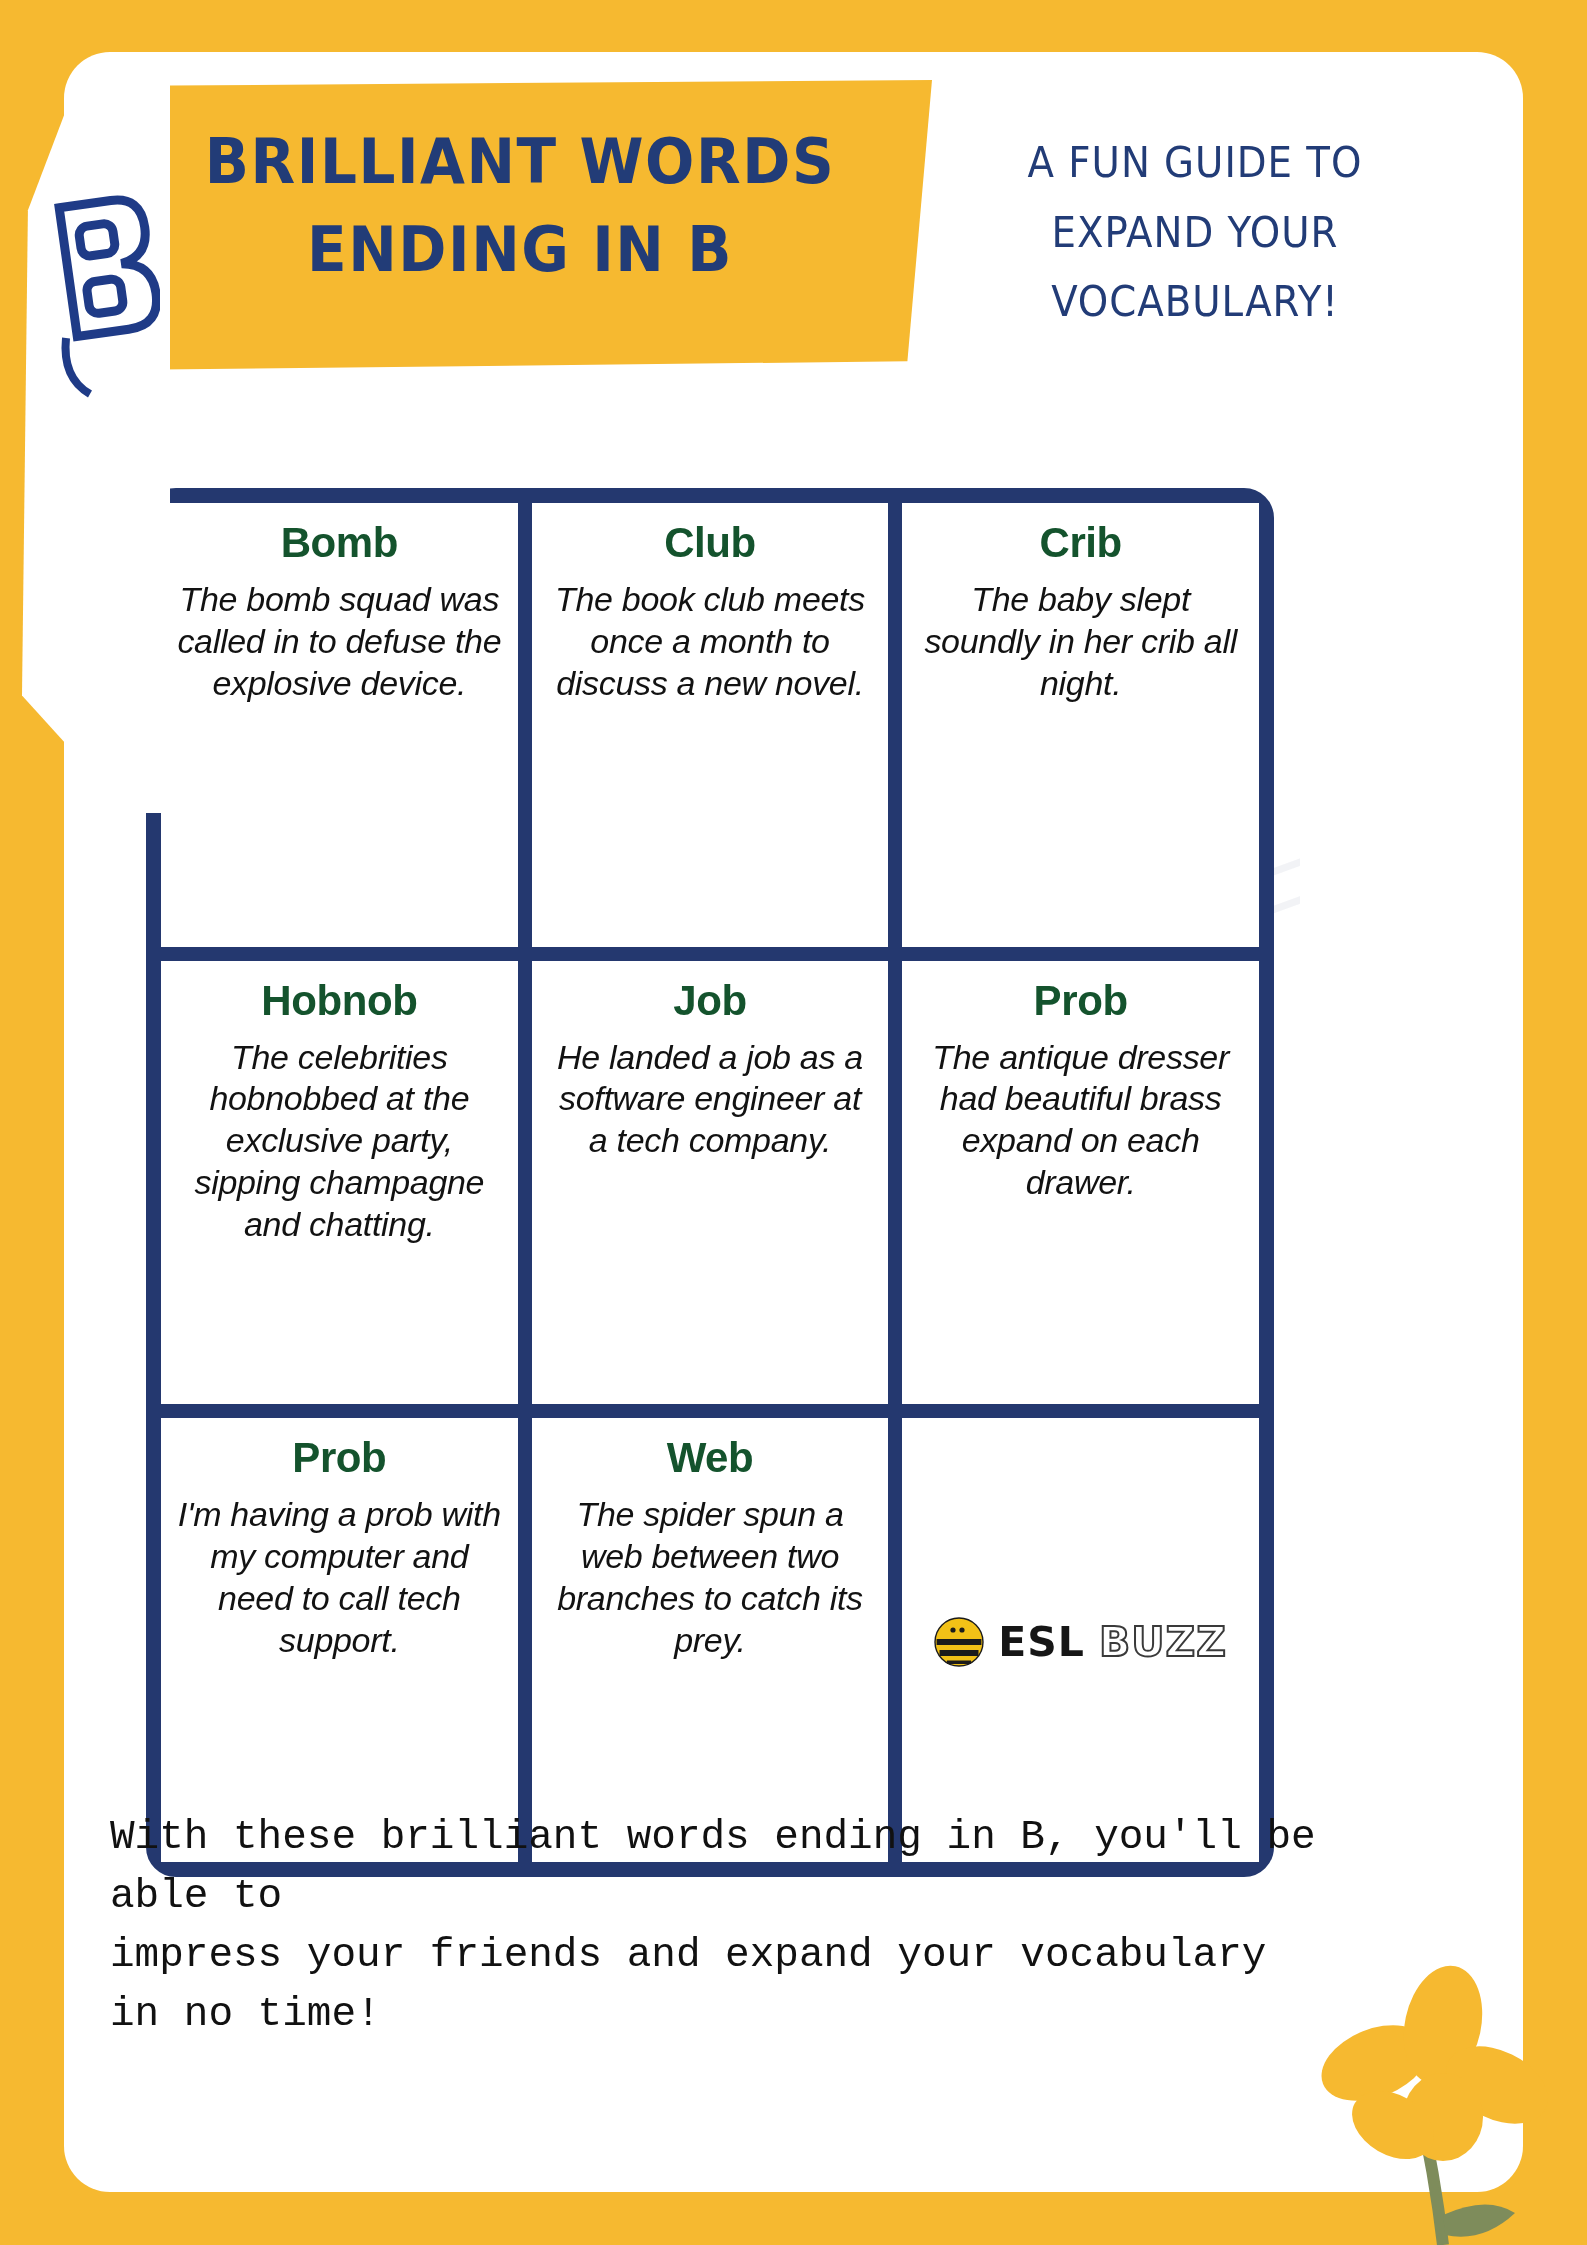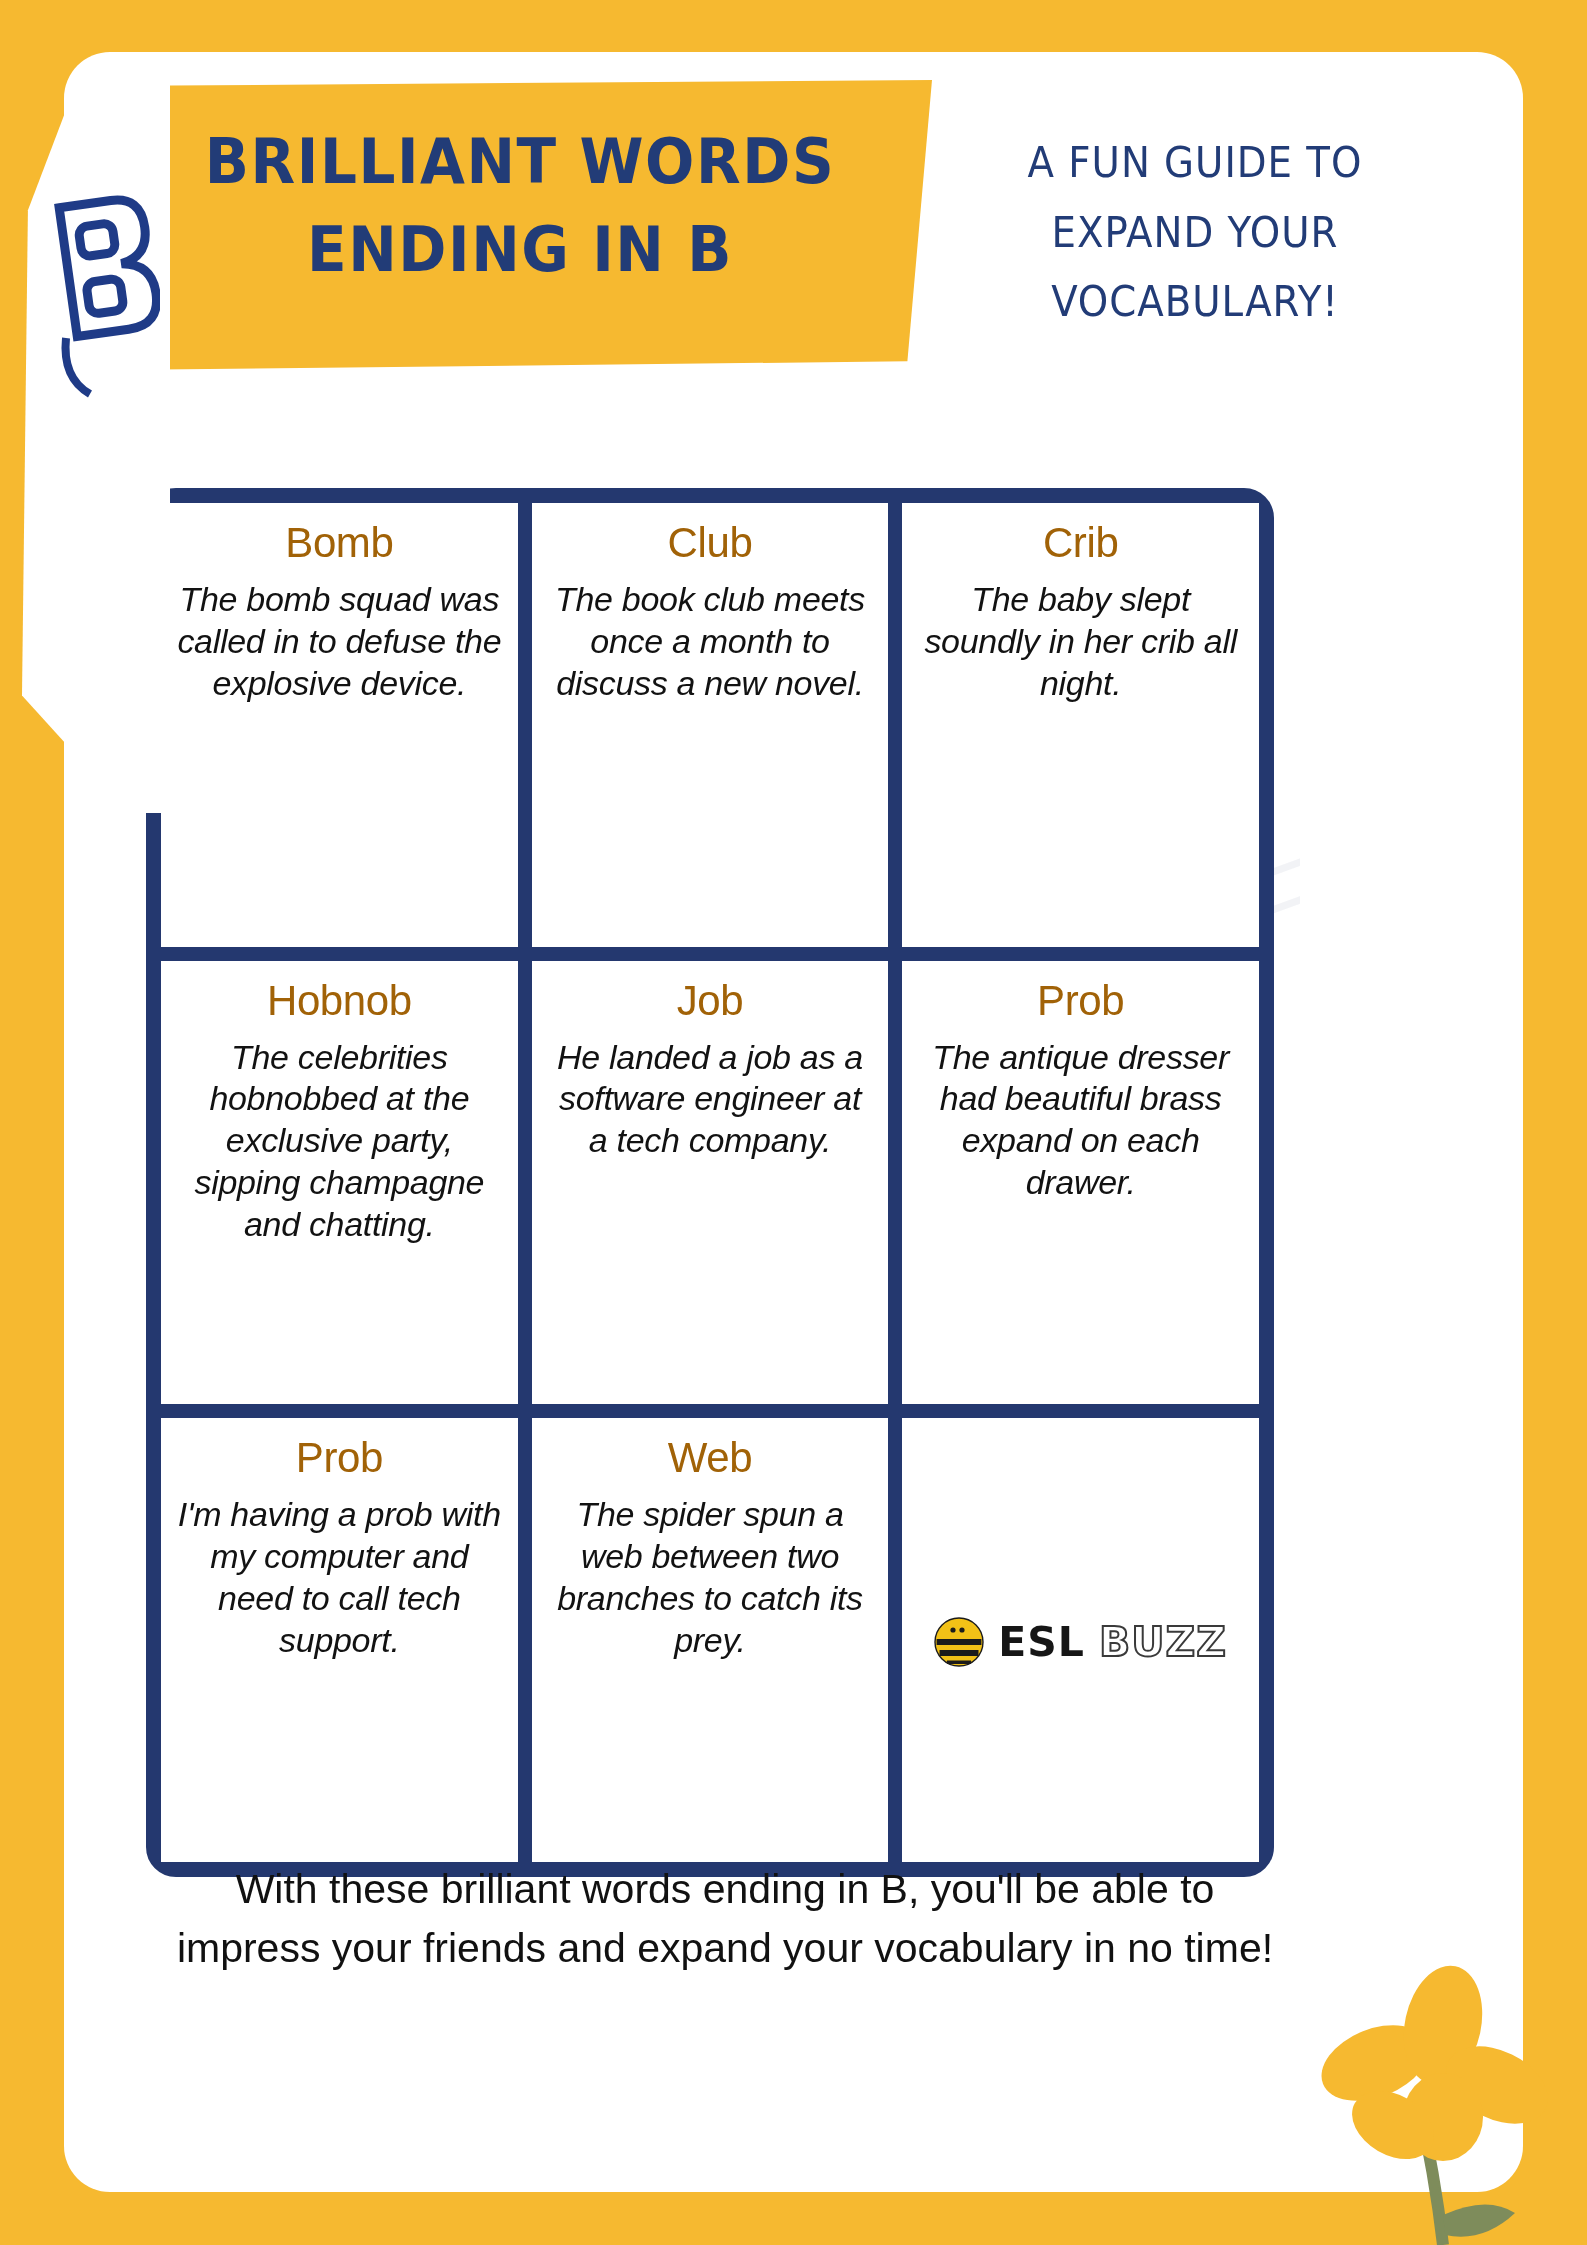--- a/index.html
+++ b/index.html
@@ -109,22 +109,22 @@
   .cell {
     background: #ffffff;
     padding: 16px 14px 12px;
     text-align: center;
     display: flex;
     flex-direction: column;
     align-items: center;
   }
   .cell-word {
     font-size: 42px;
-    font-weight: 400;
-    color: #a16207;
+    font-weight: 700;
+    color: #14532d;
     letter-spacing: -0.4px;
     margin-bottom: 12px;
   }
   .cell-sentence {
     font-size: 34px;
     line-height: 1.23;
     color: #121212;
     font-weight: 400;
     letter-spacing: -0.3px;
     font-style: italic;
@@ -155,25 +155,24 @@
     font-size: 41px;
     font-weight: 700;
     letter-spacing: 1px;
     color: transparent;
     -webkit-text-stroke: 2px #3a3a3a;
   }
 
   
   .footer {
     position: absolute;
-    left: 110px; top: 1860px;
+    left: 110px; top: 1808px;
     width: 1230px;
     z-index: 5;
-    text-align: center;
-    font-family: Liberation Sans, sans-serif;
+    font-family: Liberation Mono, monospace;
     font-size: 41px;
     line-height: 1.44;
     color: #111111;
     letter-spacing: 0px;
   }
   .footer span { display: block; }
 
   
   .flower {
     position: absolute;

